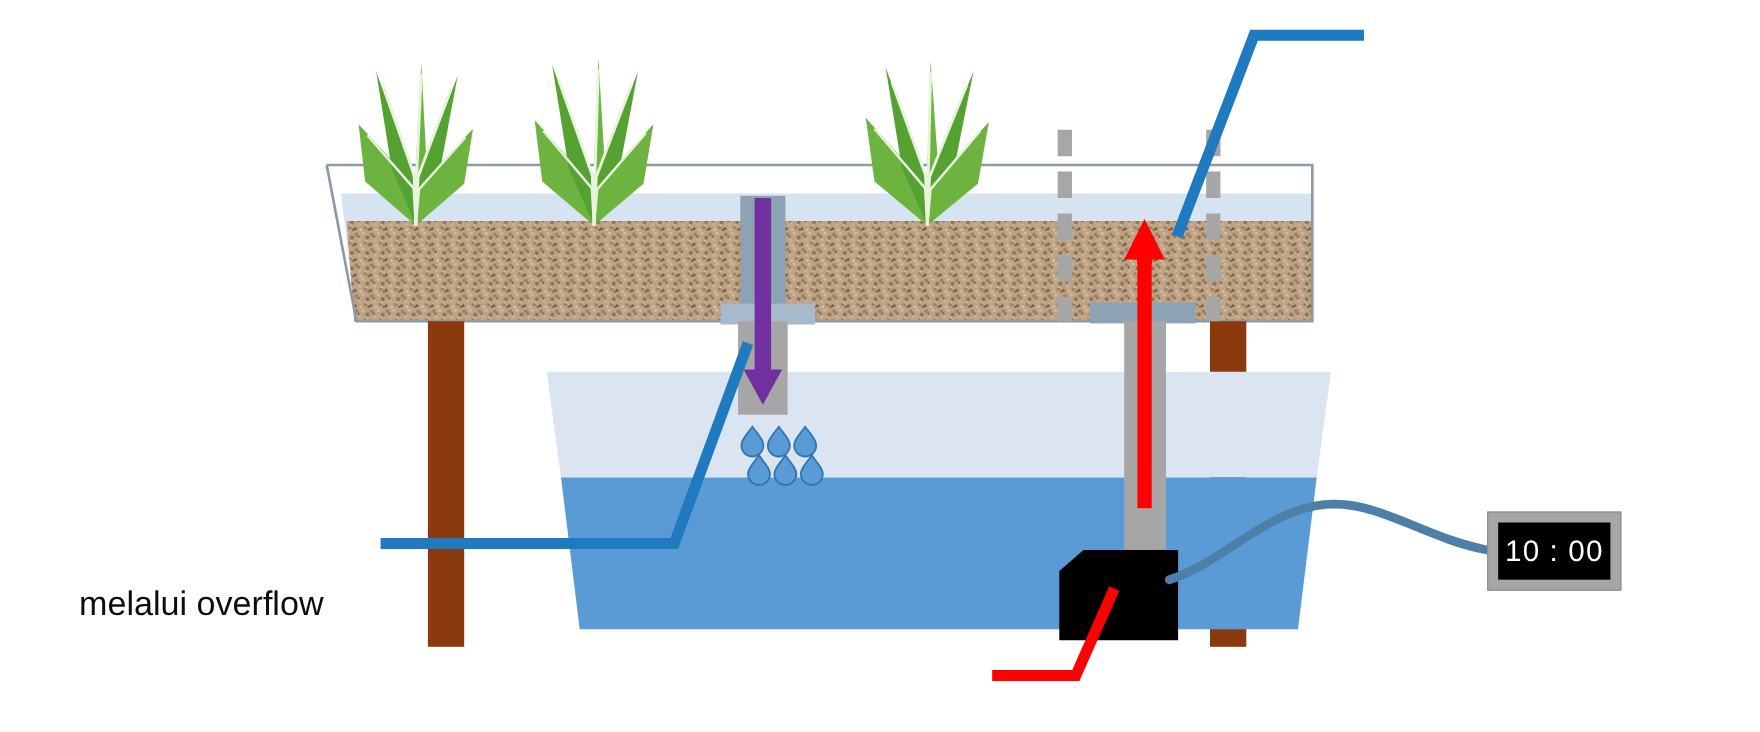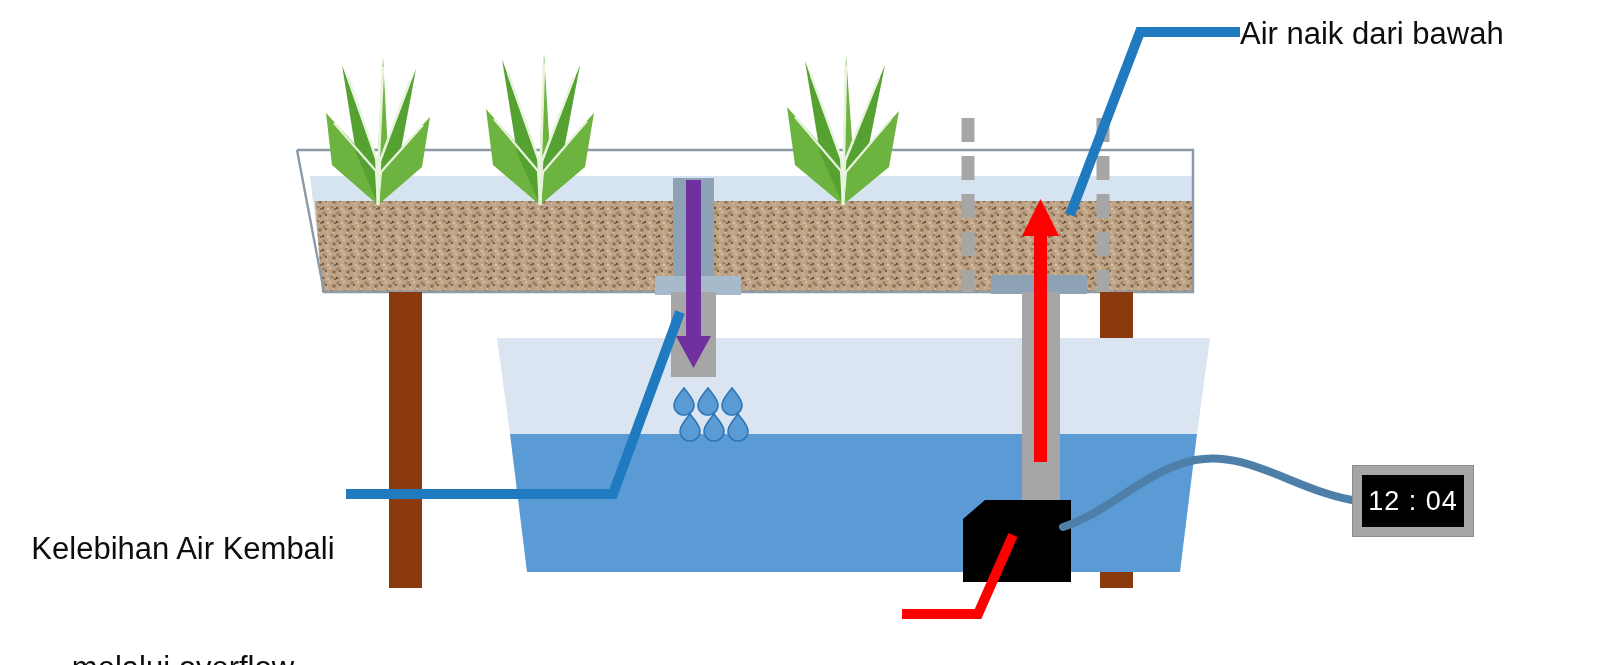--- a/index.html
+++ b/index.html
@@ -147,27 +147,25 @@
     <g>
 
       <polyline points="1240,32 1140,32 1070,215" fill="none" stroke="#1f7ac0" stroke-width="10" stroke-linejoin="miter" stroke-linecap="butt"></polyline>
 
       <polyline points="346,494 613,494 680,312" fill="none" stroke="#1f7ac0" stroke-width="10" stroke-linejoin="miter" stroke-linecap="butt"></polyline>
 
       <polyline points="902,614 978,614 1013,535" fill="none" stroke="#fe0000" stroke-width="10" stroke-linejoin="miter" stroke-linecap="butt"></polyline>
     </g>
   </svg>
 
-  <div class="lbl" id="label-air-naik">Air naik dari bawah</div>
 
   <div class="lbl" id="label-overflow">
-    <div>Kelebihan Air Kembali</div>
     <div>melalui overflow</div>
   </div>
 
 
   <div id="timer-box">
     <div id="timer-screen">
-      <span id="timer-text">12 : 04</span>
+      <span id="timer-text">10 : 00</span>
     </div>
   </div>
 
 </div>
 
 </body></html>

